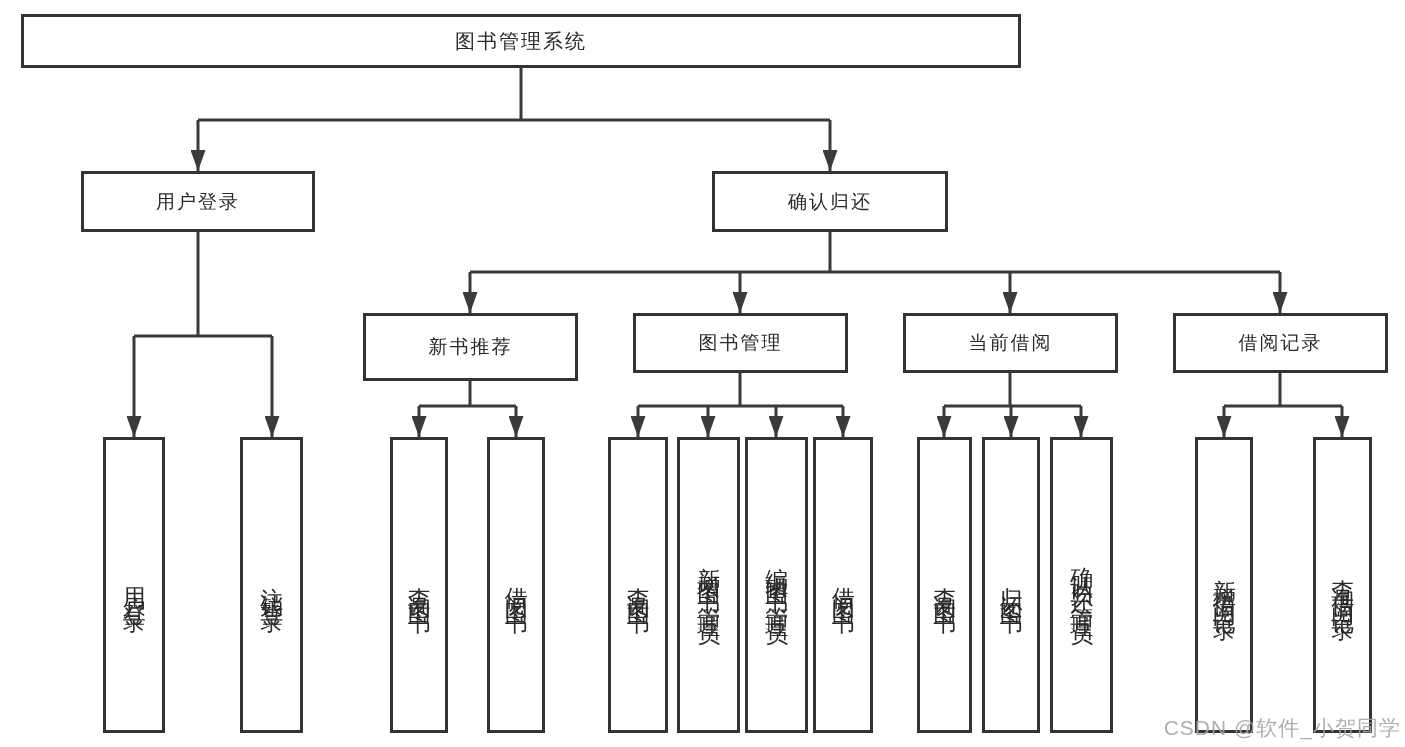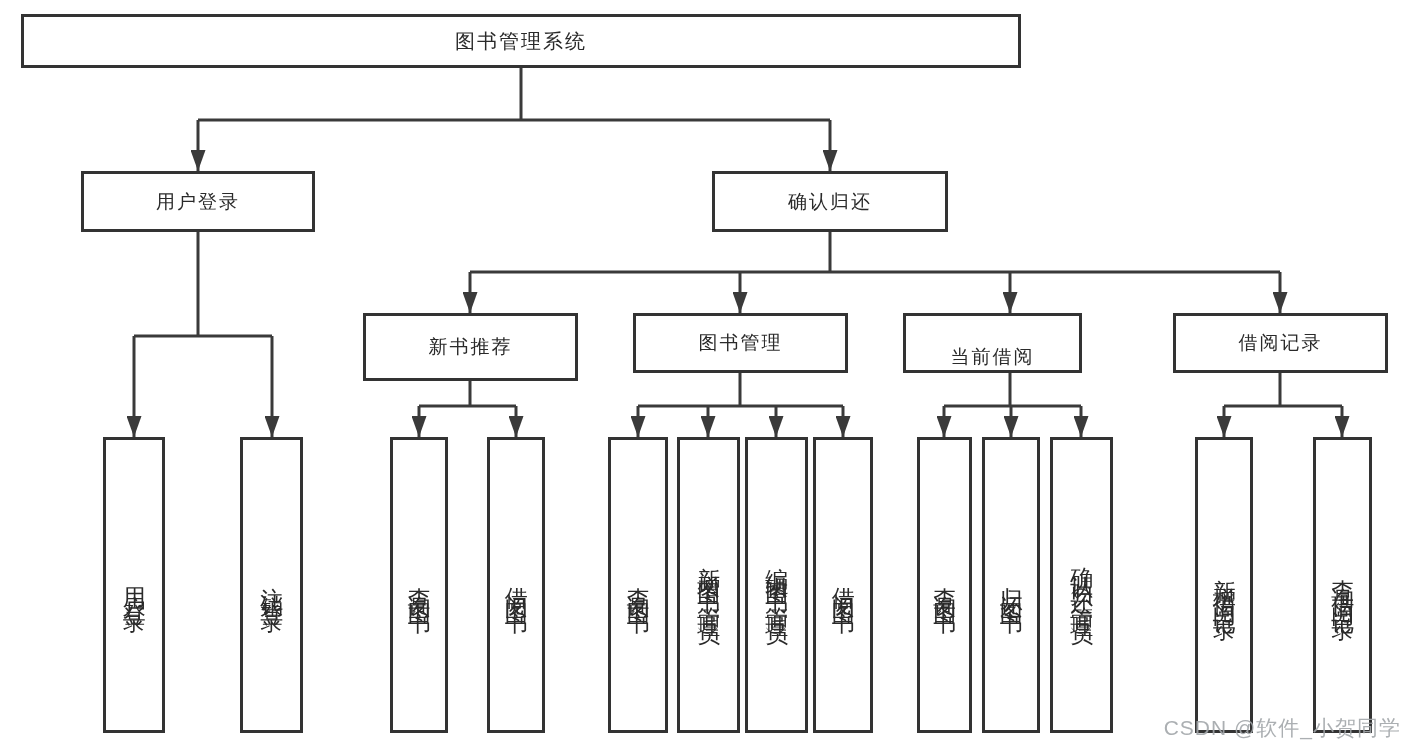--- a/index.html
+++ b/index.html
@@ -31,21 +31,21 @@
     letter-spacing: 8px;
     line-height: 1.1;
     white-space: nowrap;
   }
   
   .n-root    { left: 21px;   top: 14px;  width: 1000px; height: 54px; }
   .n-login   { left: 81px;   top: 171px; width: 234px;  height: 61px; }
   .n-manage  { left: 712px;  top: 171px; width: 236px;  height: 61px; }
   .n-rec     { left: 363px;  top: 313px; width: 215px;  height: 68px; }
   .n-borrow  { left: 633px;  top: 313px; width: 215px;  height: 60px; }
-  .n-current { left: 903px;  top: 313px; width: 179px;  height: 60px; align-items: flex-end; }
+  .n-current { left: 903px;  top: 313px; width: 215px;  height: 60px; }
   .n-record  { left: 1173px; top: 313px; width: 215px;  height: 60px; }
   .leaf { top: 437px; height: 296px; }
   .l-g1a { left: 103px;  width: 62px; }
   .l-g1b { left: 240px;  width: 63px; }
   .l-g2a { left: 390px;  width: 58px; }
   .l-g2b { left: 487px;  width: 58px; }
   .l-g3a { left: 608px;  width: 60px; }
   .l-g3b { left: 677px;  width: 63px; }
   .l-g3c { left: 745px;  width: 63px; }
   .l-g3d { left: 813px;  width: 60px; }

